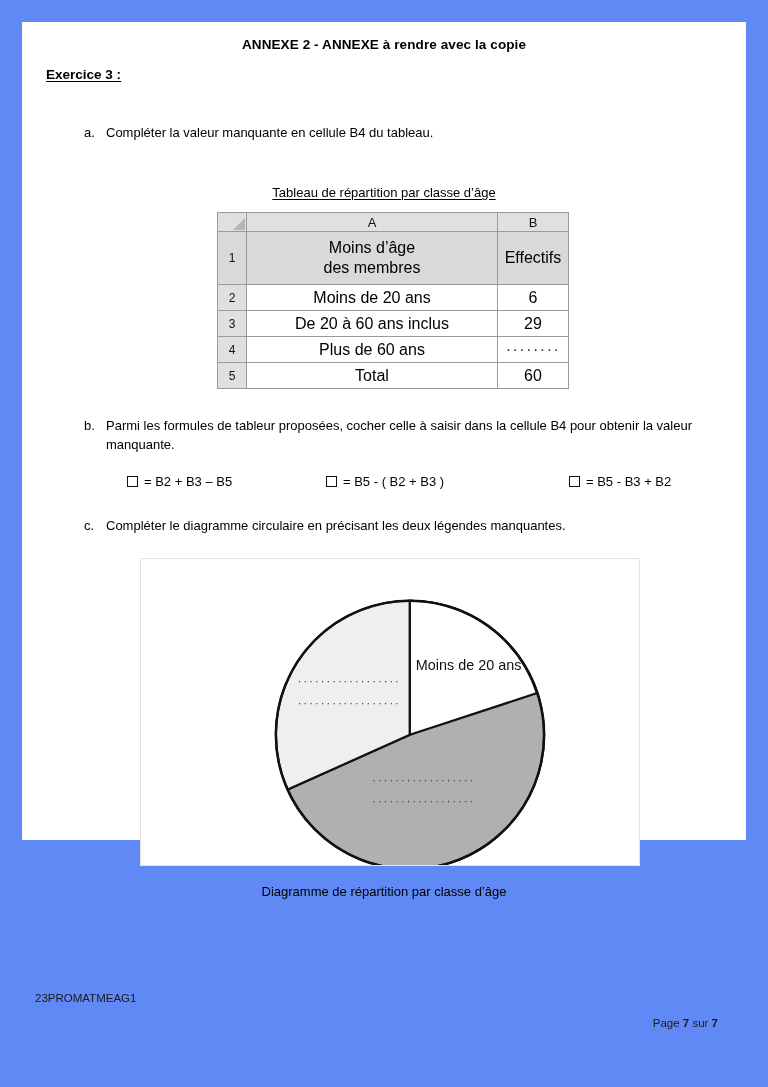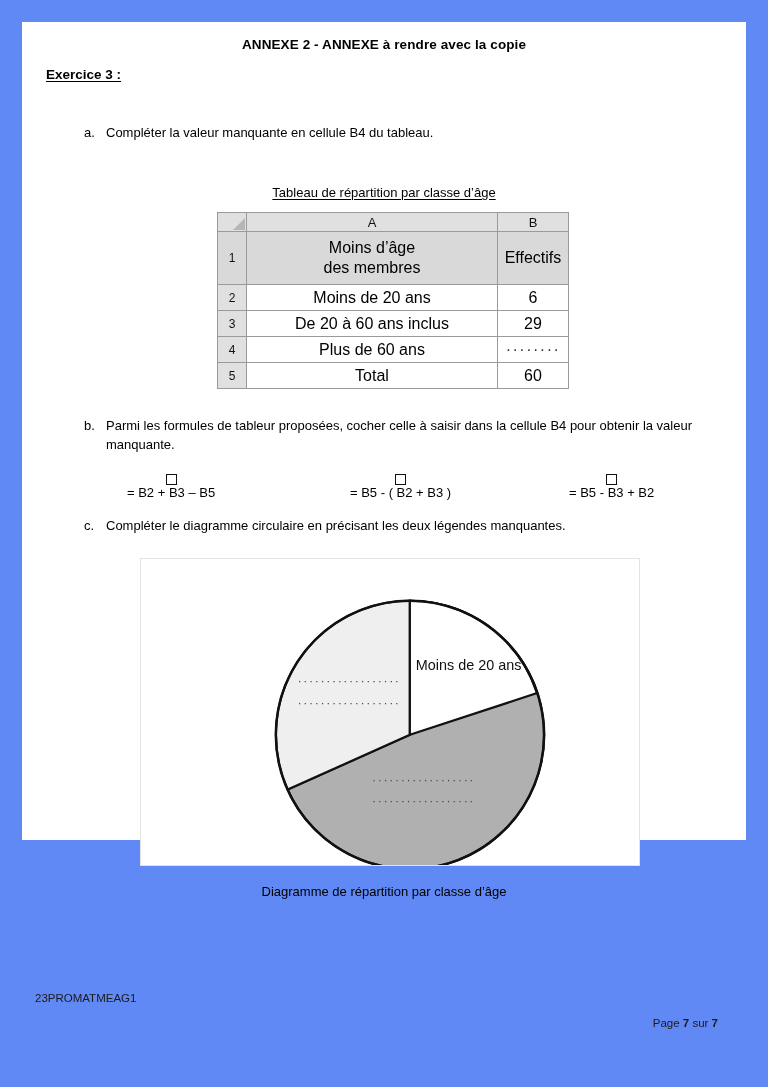--- a/index.html
+++ b/index.html
@@ -169,25 +169,24 @@
     top: 452px;
     width: 600px;
     font-size: 13px;
     color: #000;
   }
   .choice {
     position: absolute;
     white-space: nowrap;
     display: flex;
     align-items: center;
-    gap: 0;
-    flex-direction: column;
+    gap: 6px;
   }
   .choice:nth-of-type(1) { left: 21px; }
-  .choice:nth-of-type(2) { left: 220px; margin-left: 24px; }
+  .choice:nth-of-type(2) { left: 220px; }
   .choice:nth-of-type(3) { left: 447px; padding-left: 16px; }
   .cbox {
     display: inline-block;
     width: 9px;
     height: 9px;
     border: 1.4px solid #111;
     background: #fff;
     flex: 0 0 auto;
   }
 

